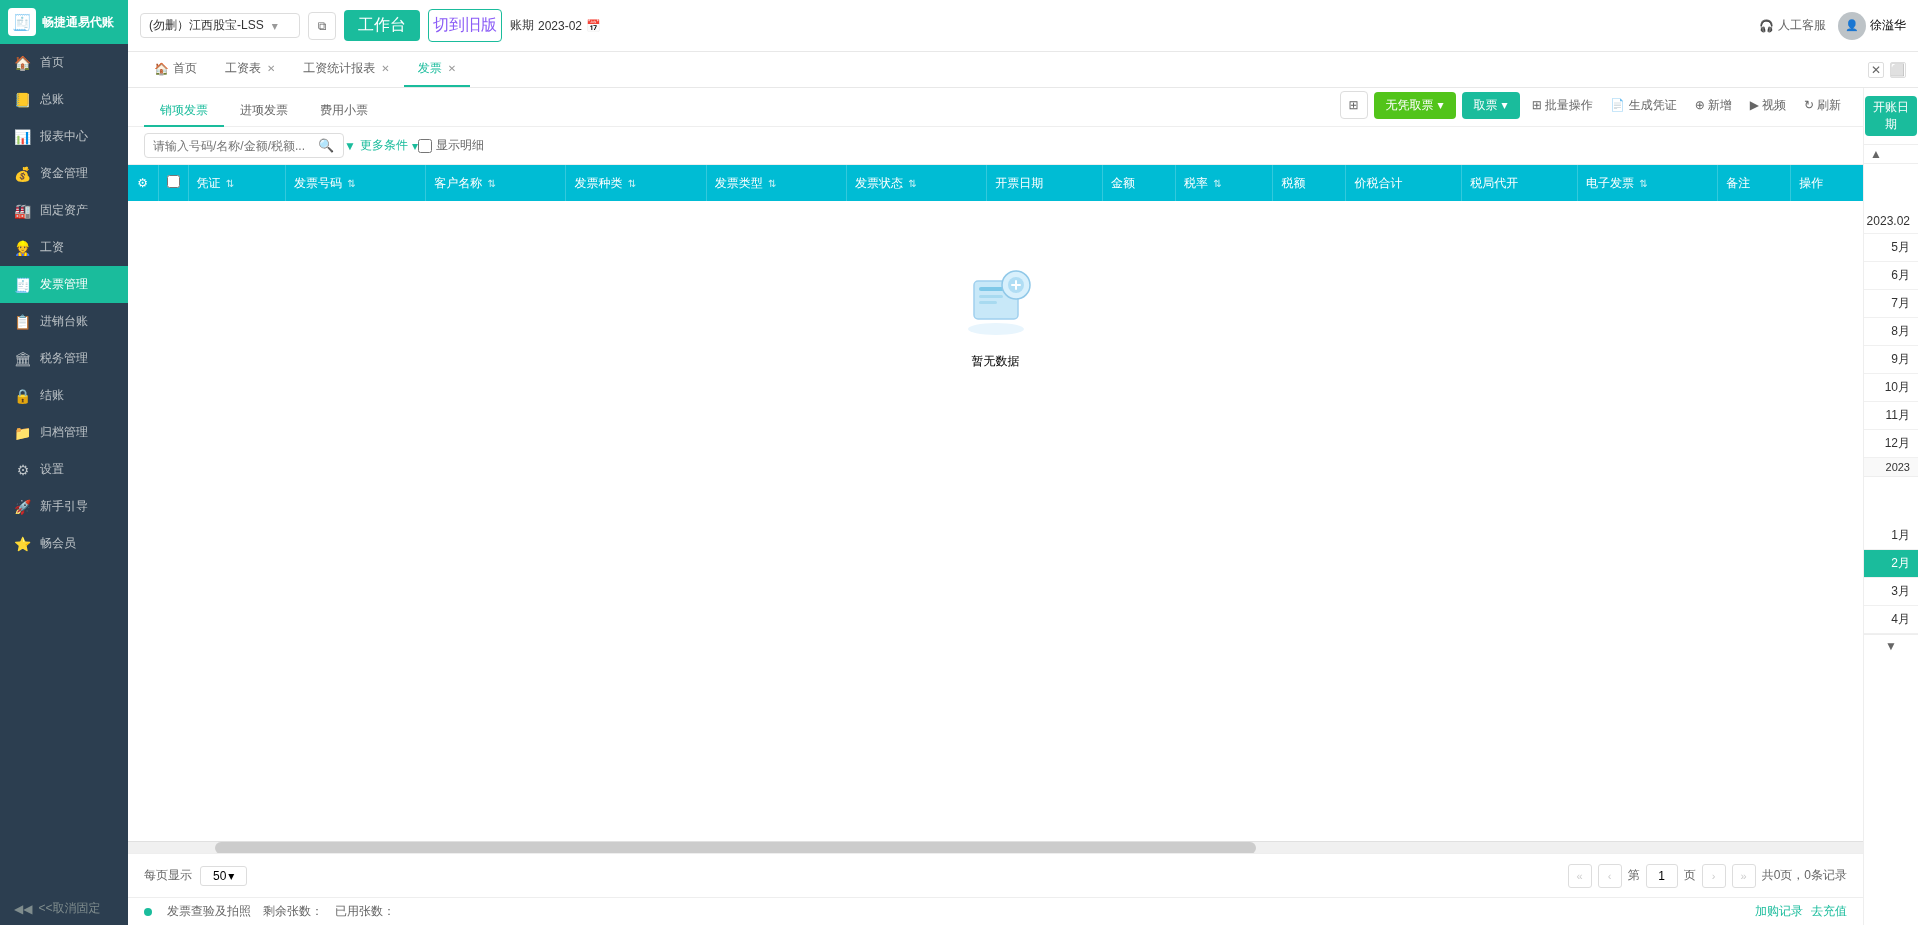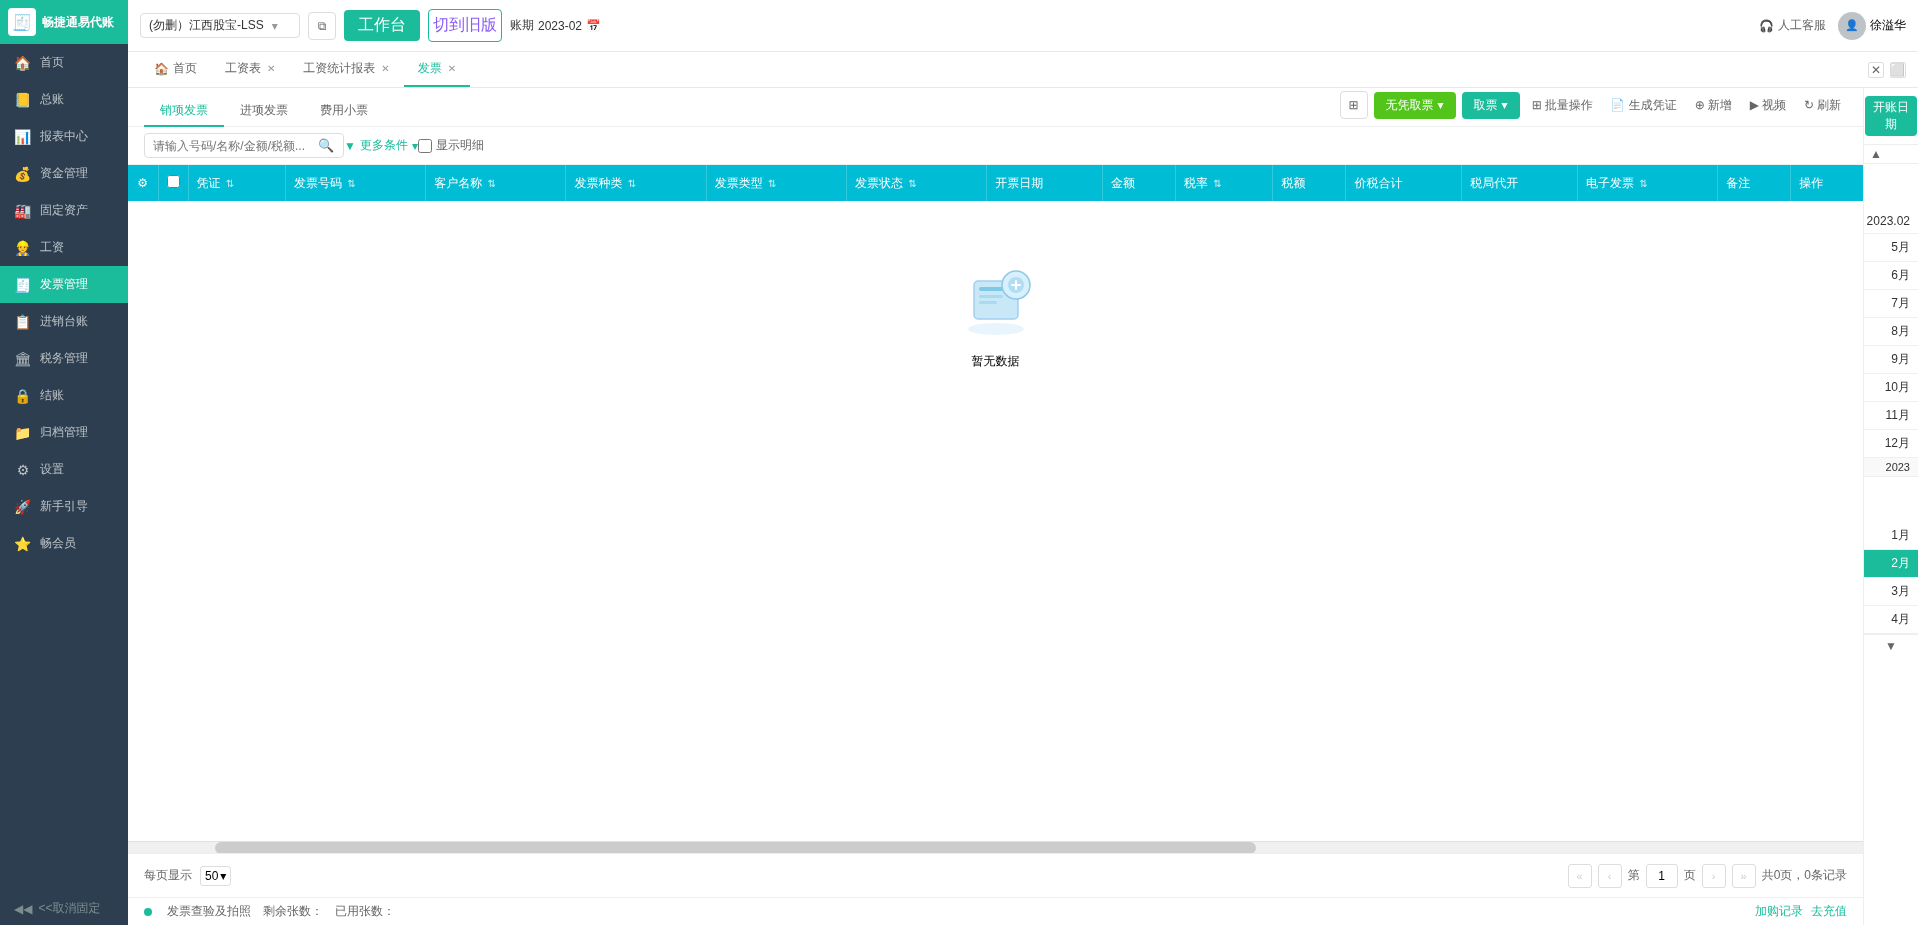--- a/index.html
+++ b/index.html
@@ -384,21 +384,21 @@
       display: flex;
       align-items: center;
       padding: 0 16px;
       gap: 8px;
       flex-shrink: 0;
     }
     .pagination-bar .page-size-label { color: #666; }
     .page-size-select {
       border: 1px solid #ddd;
       border-radius: 3px;
-      padding: 2px 4px;
+      padding: 2px 12px;
       font-size: 12px;
       display: flex;
       align-items: center;
       gap: 2px;
       cursor: pointer;
     }
     .pagination-right { margin-left: auto; display: flex; align-items: center; gap: 6px; color: #666; }
     .page-nav-btn {
       width: 24px;
       height: 24px;

